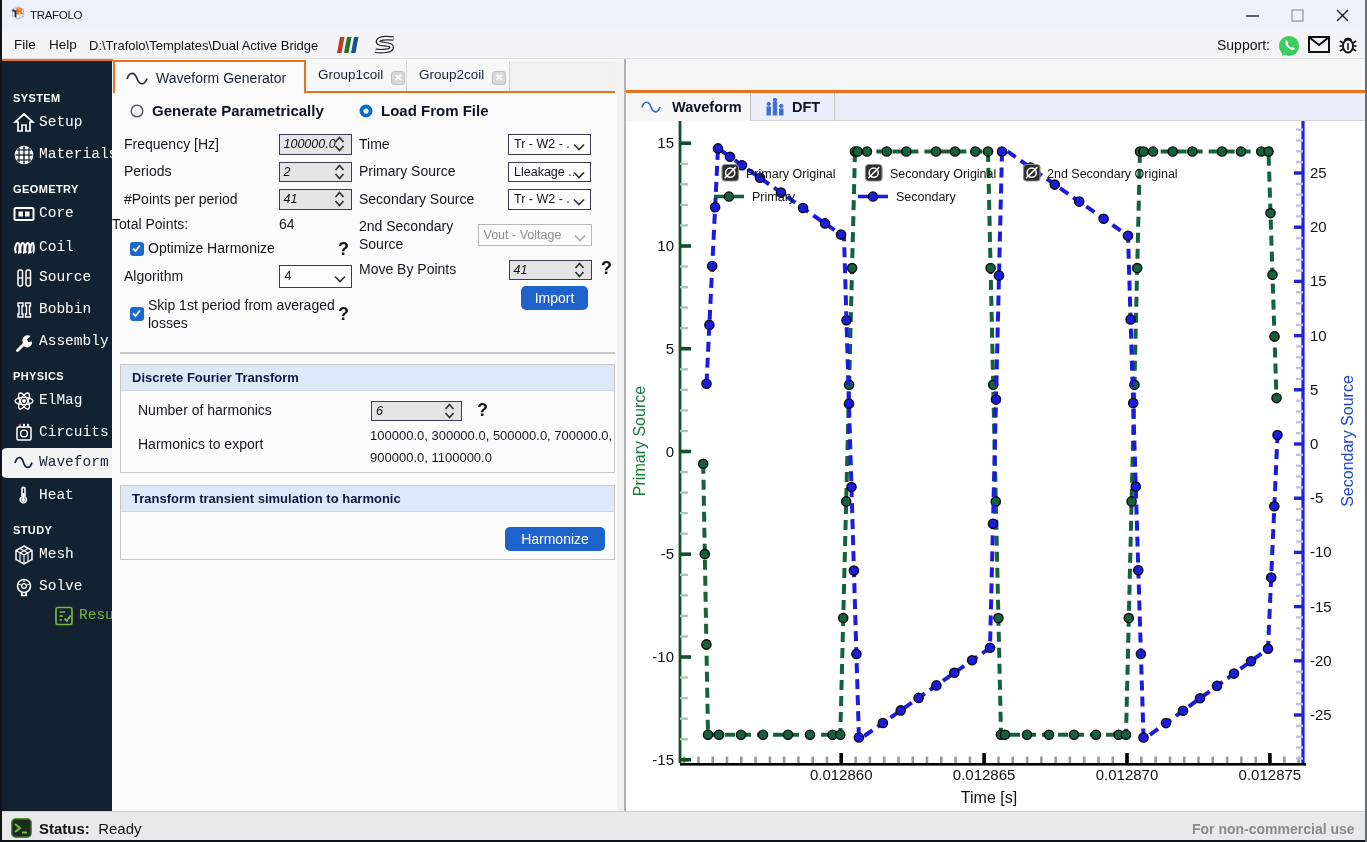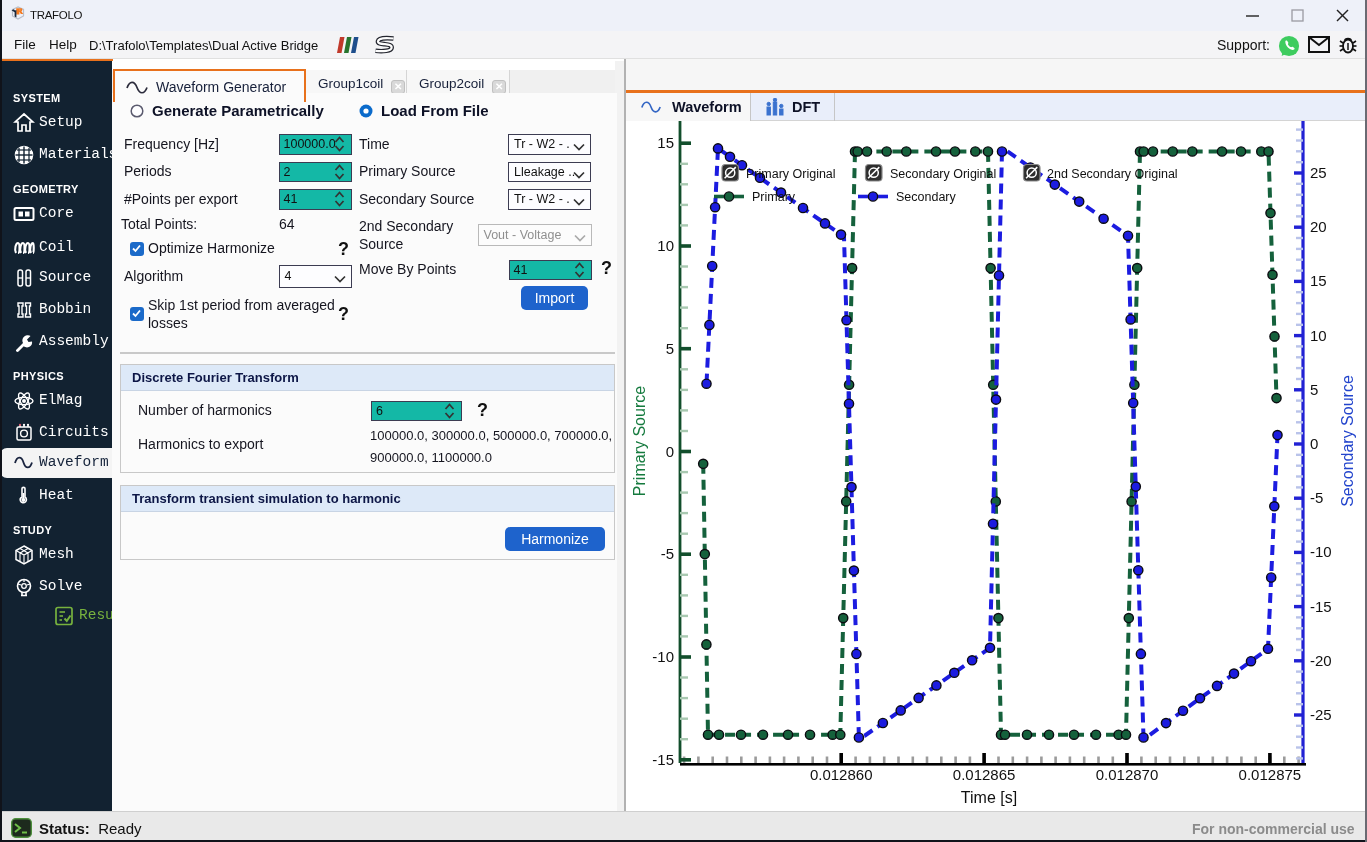--- a/index.html
+++ b/index.html
@@ -23,37 +23,37 @@
   
   #sidebar { left:0; top:61px; width:112px; height:750px; background:#122231; color:#fff; }
   .sbhead { position:absolute; left:13px; font-size:11px; font-weight:bold; letter-spacing:.4px; color:#fff; }
   .sbitem { position:absolute; left:0; width:112px; height:30px; }
   .sbitem .ic { position:absolute; left:13px; top:4px; width:22px; height:22px; }
   .sbitem .tx { position:absolute; left:39px; top:5.5px; font-size:14.5px; white-space:nowrap;font-family:Liberation Mono, monospace; }
   .sbitem.sel { background:#f4f4f4; color:#15233a; border-radius:7px 0 0 7px; }
   .sbitem.res { color:#77b23e;margin-left:40px; }
 
   
-  #ltabs { left:112px; top:61px; width:512px; height:32px; background:#f0f0f0;margin-top:9px; }
+  #ltabs { left:112px; top:61px; width:512px; height:32px; background:#f0f0f0; }
   #lpane-line { position:absolute; left:193px; top:29.5px; width:319px; height:2.5px; background:#e8711c; }
   .ltab-active { position:absolute; left:1px; top:-1.5px; width:193px; height:33.5px; background:#fbfbfb;
                  border:2px solid #e8711c; border-bottom:none; z-index:3; }
   .ltab { position:absolute; top:0px; height:29.5px; background:#f7f7f7; border-right:1px solid #d5d5d5;
           font-size:13.5px; color:#17203a; }
   .closebox { display:inline-block; width:14px; height:13.5px; background:#d9d9d9; border:1px solid #c0c0c0;
               border-radius:3px; color:#fff; font-weight:bold; font-size:10px; line-height:12px; text-align:center;
               vertical-align:-2px; margin-left:8px; }
   #orangeline-side { left:0; top:59px; width:113px; height:2px; background:#e8711c; }
 
   
   #form { left:112px; top:93px; width:505px; height:718px; background:#fbfbfb; }
   .lbl { position:absolute; font-size:14px; color:#15151f; }
   .blbl { position:absolute; font-size:15px; font-weight:bold; color:#0d1126; }
-  .inbox { position:absolute; background:#14b8a6; border:1.4px solid #3c3c52; font-size:12.5px; color:#111;
-           padding:0 16px 0 4px; display:flex; align-items:center; white-space:nowrap; overflow:hidden; }
+  .inbox { position:absolute; background:#e5e5e5; border:1.4px solid #3c3c52; font-size:12.5px; color:#111;
+           padding:0 16px 0 4px; display:flex; align-items:center; white-space:nowrap; overflow:hidden;font-style:italic; }
   .spin { position:absolute; right:3px; top:0; bottom:0; width:14px; display:flex; flex-direction:column;
           justify-content:center; color:#333; }
   .spin svg { display:block; }
   .combo { position:absolute; background:#fdfdff; border:1.4px solid #3c3c52; font-size:12.5px; color:#111;
            padding:0 19px 0 5px; display:flex; align-items:center; white-space:nowrap; overflow:hidden; }
   .combo.dis { border:1.2px solid #b9b9b9; color:#8f8f8f; background:#fcfcfc; }
   .chev { position:absolute; right:5px; top:50%; margin-top:-4px; }
   .cb { position:absolute; width:13.5px; height:13.5px; background:#1b6ac9; border-radius:3px; }
   .cb svg { position:absolute; left:1.2px; top:1.2px; }
   .qm { position:absolute; font-size:18px; font-weight:bold; color:#111; }
@@ -283,22 +283,22 @@
       <circle cx="7" cy="7" r="5.8" fill="#fdfdff" stroke="#5a5a6e" stroke-width="1.5"></circle>
     </svg>
     <div class="blbl" style="left:40px;top:9px">Generate Parametrically</div>
     <svg class="abs" style="left:247px;top:11px" width="14" height="14">
       <circle cx="7" cy="7" r="6.5" fill="#0b6bcb"></circle>
       <circle cx="7" cy="7" r="2.6" fill="#fff"></circle>
     </svg>
     <div class="blbl" style="left:269px;top:9px">Load From File</div>
     <div class="lbl" style="left:12px;top:42.5px">Frequency [Hz]</div>
     <div class="lbl" style="left:12px;top:70px">Periods</div>
-    <div class="lbl" style="left:12px;top:97.5px">#Points per export</div>
-    <div class="lbl" style="left:9px;top:122.5px">Total Points:</div>
+    <div class="lbl" style="left:12px;top:97.5px">#Points per period</div>
+    <div class="lbl" style="left:0;top:122.5px">Total Points:</div>
     <div class="lbl" style="left:167px;top:122.5px">64</div>
     <div class="cb" style="left:18px;top:149px">
       <svg width="11" height="11" viewBox="0 0 11 11">
         <path d="M2 5.5 L4.5 8 L9 2.5" fill="none" stroke="#fff" stroke-width="1.8"></path>
       </svg>
     </div>
     <div class="lbl" style="left:36px;top:147px">Optimize Harmonize</div>
     <div class="qm" style="left:226px;top:146px">?</div>
     <div class="lbl" style="left:12px;top:175px">Algorithm</div>
     <div class="cb" style="left:18px;top:214px">

